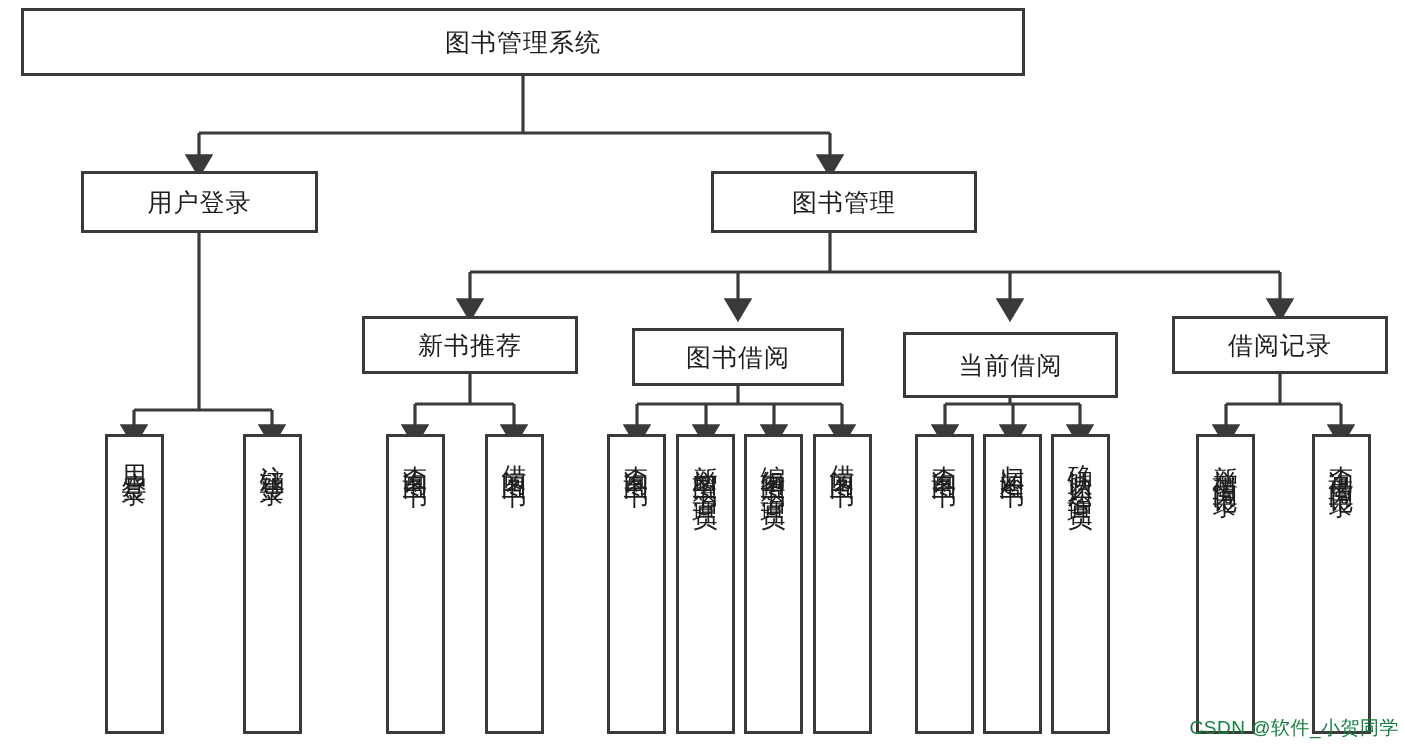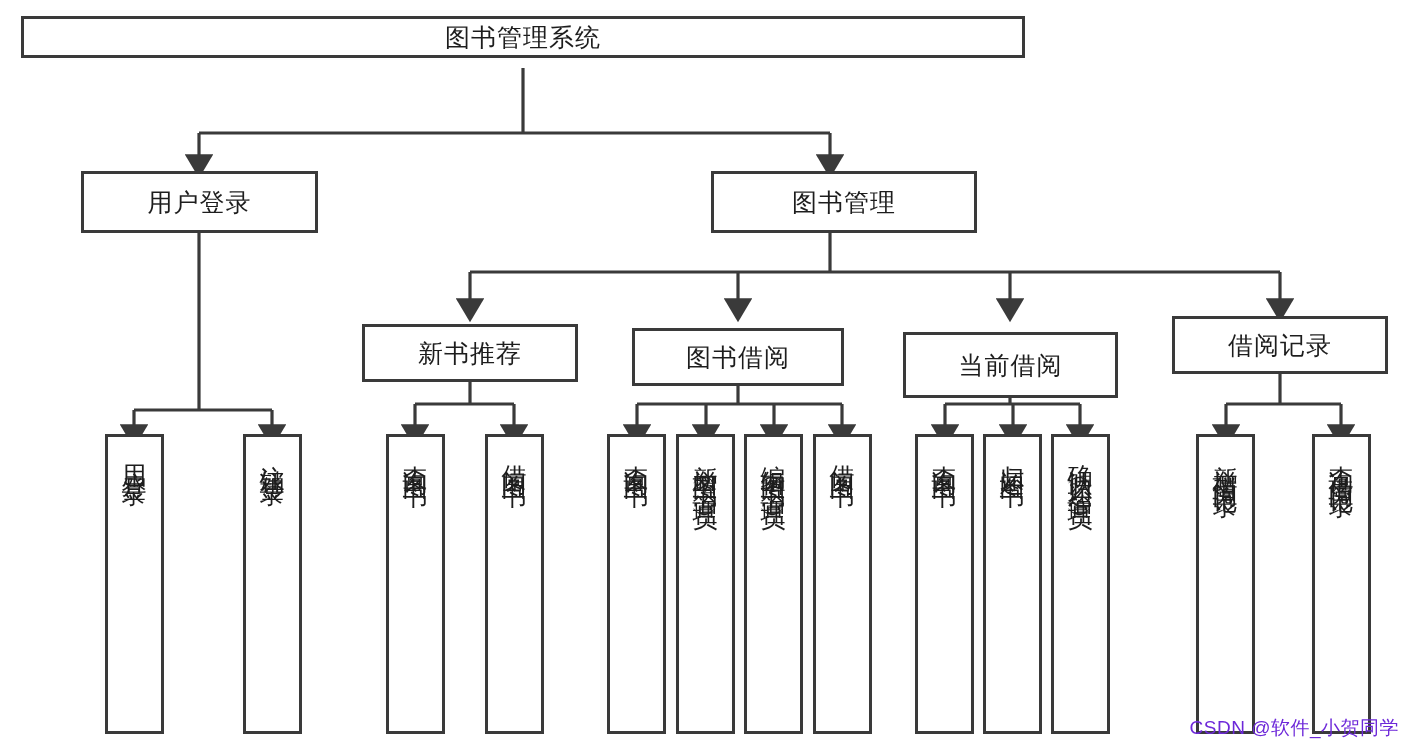--- a/index.html
+++ b/index.html
@@ -51,21 +51,21 @@
     text-orientation: upright;
     font-size: 25px;
     letter-spacing: 6px;
     white-space: nowrap;
   }
   .watermark {
     position: absolute;
     right: 6px;
     bottom: 6px;
     font-size: 19px;
-    color: #6d28d9;
+    color: #15803d;
     letter-spacing: 0.5px;
     white-space: nowrap;
   }
 </style>
 </head>
 <body>
 
 <div id="canvas">
 
   <svg class="edges" viewBox="0 0 1405 747">
@@ -111,32 +111,32 @@
       <path d="M1013,404 L1013,428" marker-end="url(#arrow)"></path>
       <path d="M1080,404 L1080,428" marker-end="url(#arrow)"></path>
 
       <path d="M1280,374 L1280,404"></path>
       <path d="M1226,404 L1341,404"></path>
       <path d="M1226,404 L1226,428" marker-end="url(#arrow)"></path>
       <path d="M1341,404 L1341,428" marker-end="url(#arrow)"></path>
     </g>
   </svg>
 
-  <div class="node horiz" style="left:21px; top:16px; width:1004px; height:42px;">
+  <div class="node horiz" style="left:21px; top:8px; width:1004px; height:68px;">
     <span>图书管理系统</span>
   </div>
 
   <div class="node horiz" style="left:81px; top:171px; width:237px; height:62px;">
     <span>用户登录</span>
   </div>
   <div class="node horiz" style="left:711px; top:171px; width:266px; height:62px;">
     <span>图书管理</span>
   </div>
 
-  <div class="node horiz" style="left:362px; top:316px; width:216px; height:58px;margin-top:8px;">
+  <div class="node horiz" style="left:362px; top:316px; width:216px; height:58px;">
     <span>新书推荐</span>
   </div>
   <div class="node horiz" style="left:632px; top:316px; width:212px; height:58px;margin-top:12px;">
     <span>图书借阅</span>
   </div>
   <div class="node horiz" style="left:903px; top:332px; width:215px; height:66px;justify-content:center;">
     <span>当前借阅</span>
   </div>
   <div class="node horiz" style="left:1172px; top:316px; width:216px; height:58px;">
     <span>借阅记录</span>

